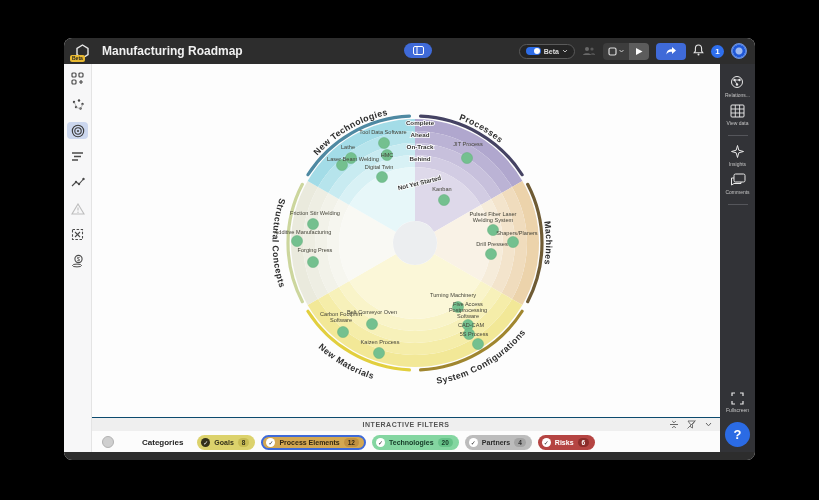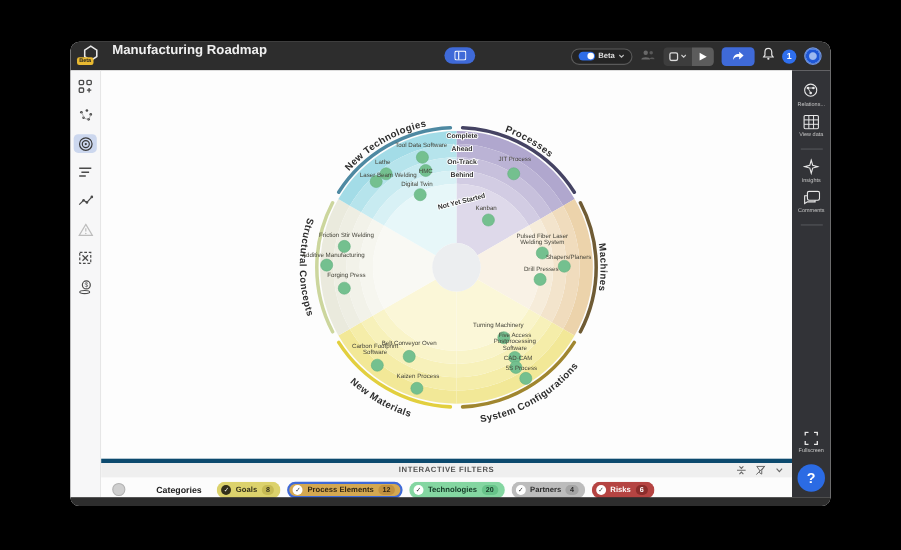--- a/index.html
+++ b/index.html
@@ -1,19 +1,19 @@
 <!DOCTYPE html>
 <html><head>
 <meta charset="utf-8">
 <style>
   * { margin:0; padding:0; box-sizing:border-box; }
   html,body { width:819px; height:500px; background:#000; font-family:"Liberation Sans", sans-serif; overflow:hidden; }
   .window { position:absolute; left:64px; top:38px; width:691px; height:422px; background:#fff; border-radius:8px; overflow:hidden; }
   
-  .titlebar { position:absolute; left:0; top:0; width:100%; height:26px; background:#2d2d2d; display:flex; padding:0 8px; }
+  .titlebar { position:absolute; left:0; top:0; width:100%; height:26px; background:#2d2d2d; display:flex; align-items:center; padding:0 8px; }
   .logo-wrap { position:relative; width:20px; height:20px; display:flex; align-items:center; justify-content:center; }
   .beta-badge { position:absolute; left:-2px; bottom:-1px; background:#e8b931; color:#222; font-size:5px; font-weight:bold; padding:0 2px; border-radius:2px; line-height:7px; }
   .app-title { color:#f0f0f0; font-size:12px; font-weight:600; margin-left:10px; white-space:nowrap; }
   .center-pill { position:absolute; left:340px; top:5px; width:28px; height:15px; background:#3f6ad8; border-radius:8px; display:flex; align-items:center; justify-content:center; }
   .right-cluster { margin-left:auto; display:flex; align-items:center; gap:7px; }
   .mode-pill { display:flex; align-items:center; gap:3px; border:1px solid #5a5a5a; background:#242424; border-radius:9px; padding:2px 6px; height:15px; }
   .toggle { width:15px; height:8px; background:#2e6de8; border-radius:4px; position:relative; }
   .toggle-knob { position:absolute; right:1px; top:1px; width:6px; height:6px; background:#fff; border-radius:50%; }
   .mode-label { color:#ddd; font-size:7px; font-weight:bold; }
   .people { opacity:.55; }
@@ -34,21 +34,21 @@
   .chart-area { flex:1; position:relative; }
   .chart-area svg { position:absolute; inset:0; }
   
   .right-rail { width:35px; background:#323337; display:flex; flex-direction:column; align-items:center; padding-top:10px; gap:2px; }
   .rr-item { display:flex; flex-direction:column; align-items:center; gap:2px; margin-bottom:4px; }
   .rr-label { color:#c4c4c4; font-size:5px; text-align:center; }
   .rr-div { width:20px; height:1px; background:#55565b; margin:3px 0 6px; }
   .rr-bottom { margin-top:auto; display:flex; flex-direction:column; align-items:center; gap:5px; padding-bottom:5px; }
   .help-btn { width:25px; height:25px; border-radius:50%; background:#2b6be4; color:#fff; font-size:13px; font-weight:bold; display:flex; align-items:center; justify-content:center; }
   
-  .filter-panel { height:35px; border-top:4px solid #0c4a6e; }
+  .filter-panel { height:35px; border-top:1px solid #0c4a6e; }
   .filter-head { height:13px; background:#efefef; display:flex; align-items:center; position:relative; }
   .filter-title { flex:1; text-align:center; font-size:7px; font-weight:bold; color:#555; letter-spacing:.5px; }
   .fh-icons { position:absolute; right:8px; top:0; height:13px; display:flex; align-items:center; gap:9px; color:#666; }
   .filter-row { height:22px; background:#fcfcfc; display:flex; align-items:center; padding:0 10px; gap:6px; }
   .row-dot { width:12px; height:12px; border-radius:50%; background:#cfcfcf; border:1px solid #b2b2b2; margin-right:22px; }
   .cat-label { font-size:8px; font-weight:bold; color:#222; margin-right:8px; }
   .chip { display:flex; align-items:center; gap:4px; height:15px; border-radius:8px; padding:0 5px 0 3px; border:1px solid transparent; }
   .chip.sel { border:2px solid #3f6ad8; }
   .chip-check { width:9px; height:9px; border-radius:50%; display:flex; align-items:center; justify-content:center; font-size:6px; }
   .chip-label { font-size:7px; font-weight:bold; white-space:nowrap; }

